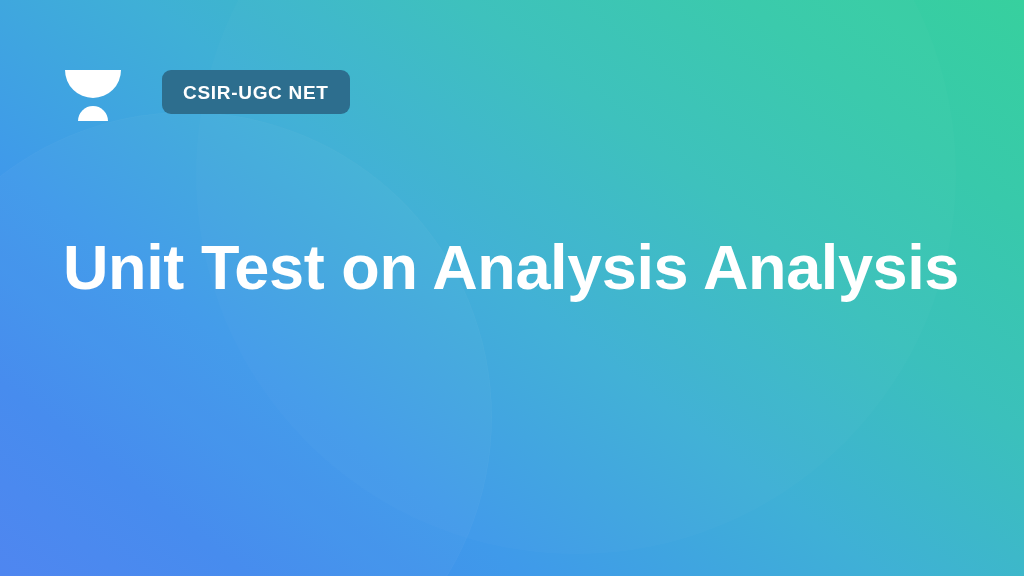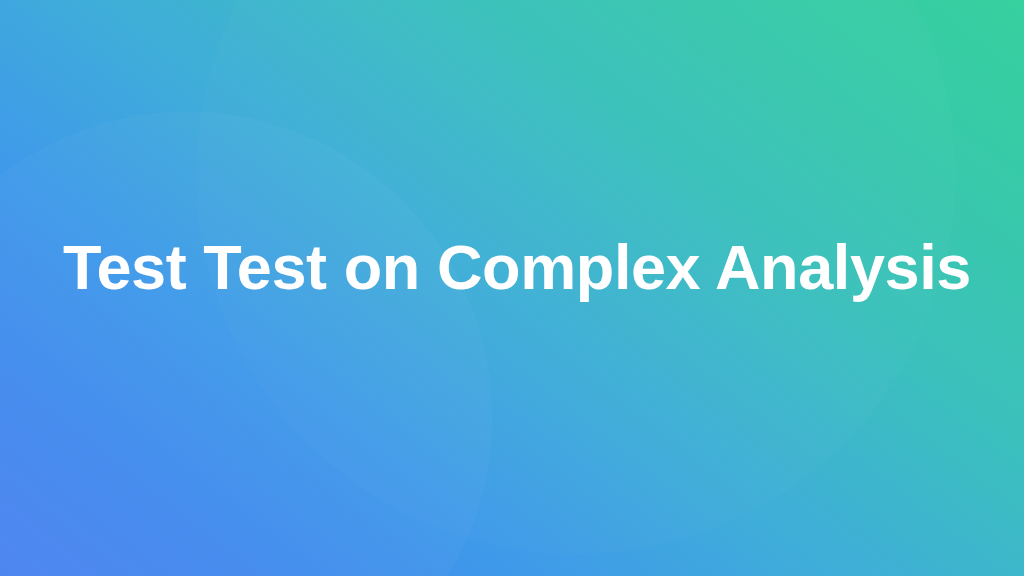--- a/index.html
+++ b/index.html
@@ -106,18 +106,32 @@
   }
 </style>
 </head>
 <body>
 
 <div id="slide">
 
   <div id="deco-circle"></div>
   <div id="deco-circle-2"></div>
 
+  <div id="header">
+
+    <svg id="brand-logo" viewBox="0 0 60 60" aria-hidden="true">
+
+      <path d="M2 8 H58 A28 28 0 0 1 2 8 Z" fill="#ffffff"></path>
+
+      <path d="M15 59 A15 15 0 0 1 45 59 Z" fill="#ffffff"></path>
+    </svg>
+
+    <div id="exam-badge">
+      <span id="exam-badge-label">CSIR-UGC NET</span>
+    </div>
+
+  </div>
 
   <div id="title-block">
-    <h1 id="slide-title">Test Test on Complex Analysis</h1>
+    <h1 id="slide-title">Unit Test on Analysis Analysis</h1>
   </div>
 
 </div>
 
 </body></html>

